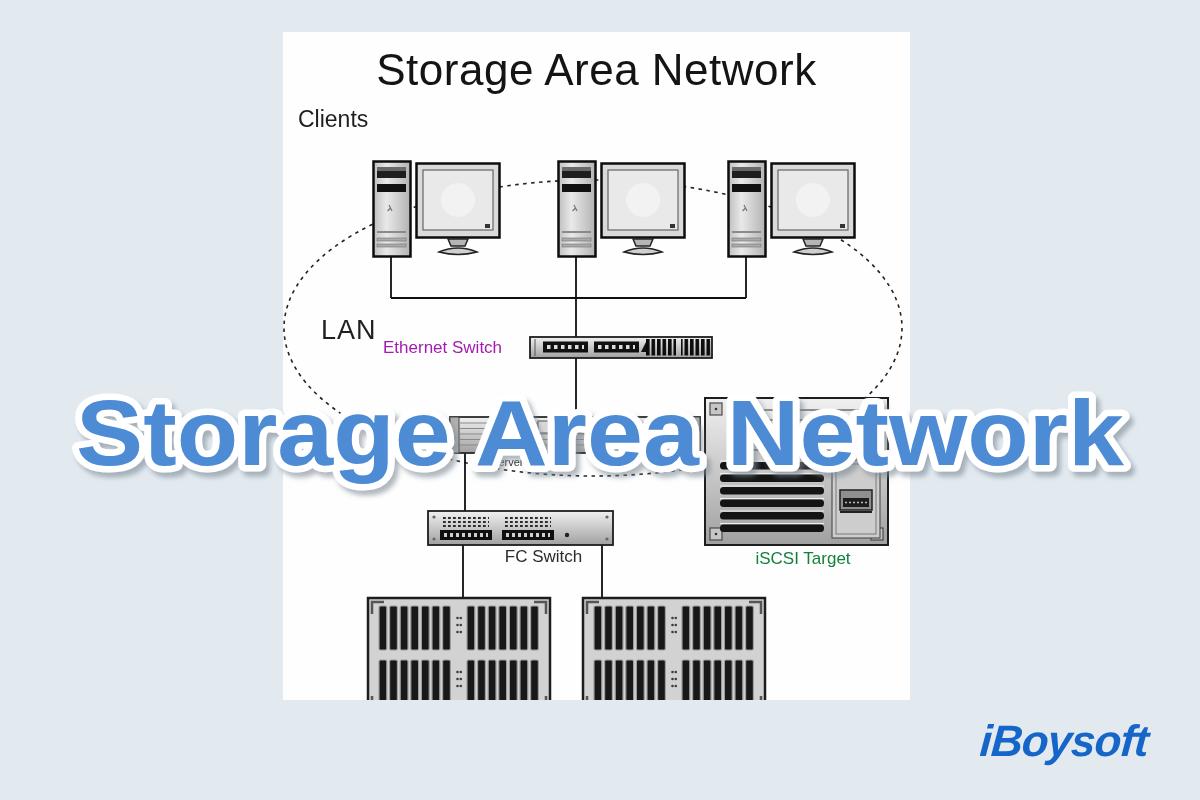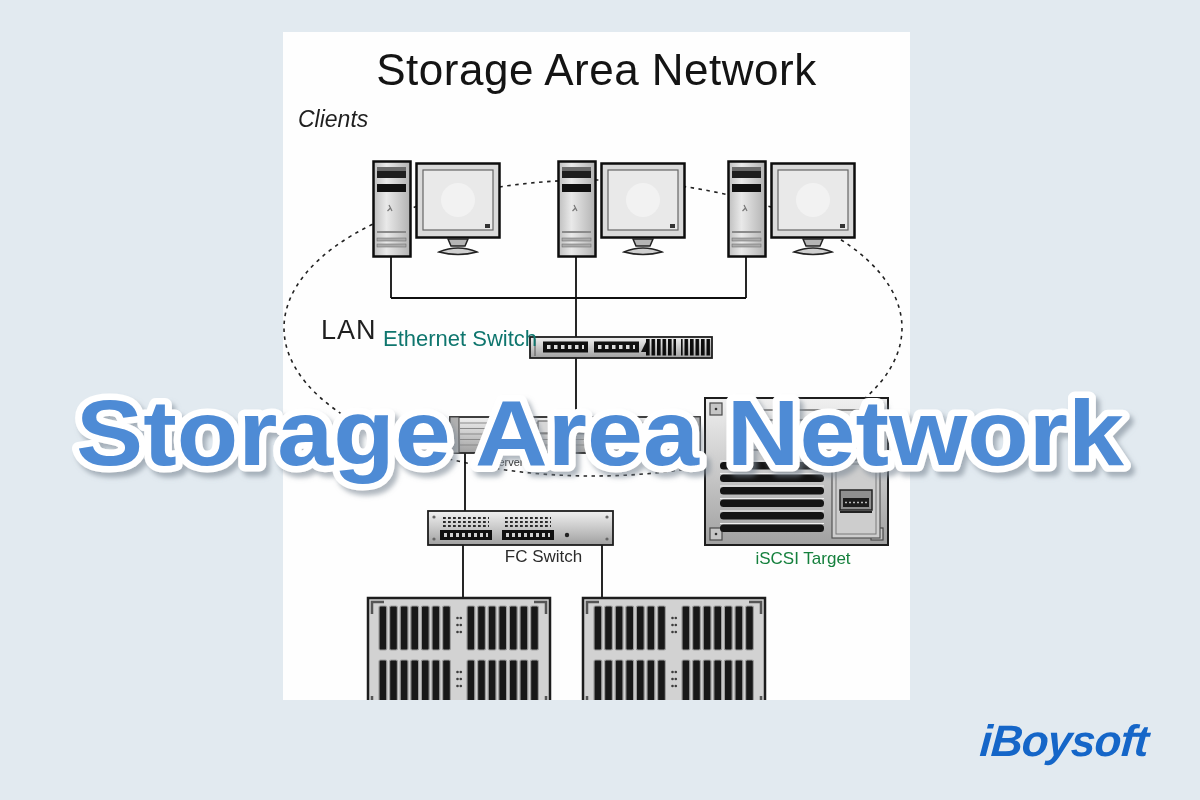--- a/index.html
+++ b/index.html
@@ -7,23 +7,23 @@
     position:relative;width:1200px;height:800px;overflow:hidden;
     background:#e2eaf0;font-family:"Liberation Sans",sans-serif;
   }
   .panel{
     position:absolute;left:283px;top:32px;width:627px;height:668px;
     background:#fefefe;z-index:1;
   }
   .diagram-svg{position:absolute;left:0;top:0;z-index:1;}
   .dlabel{position:absolute;color:#1f1f1f;z-index:2;white-space:nowrap;}
   .diagram-title{left:0;width:627px;top:13px;text-align:center;font-size:44px;font-weight:400;letter-spacing:0.5px;color:#141414;}
-  .clients-label{left:15px;top:74px;font-size:23px;font-style:italic;}
+  .clients-label{left:15px;top:74px;font-size:23px;}
   .lan-label{left:38px;top:283px;font-size:27px;letter-spacing:1px;}
-  .eth-label{left:100px;top:294px;font-size:22px;color:#0f766e;}
+  .eth-label{left:100px;top:306px;font-size:17px;color:#a21caf;}
   .servers-label{left:167px;width:120px;top:424px;text-align:center;font-size:11px;color:#2b2b2b;}
   .fc-label{left:168px;width:185px;top:515px;text-align:center;font-size:17px;color:#2b2b2b;}
   .iscsi-label{left:430px;width:180px;top:517px;text-align:center;font-size:17px;color:#15803d;}
   .overlay-svg{position:absolute;left:0;top:368px;width:1200px;height:150px;z-index:3;}
   .overlay-svg text{
     font-family:"Liberation Sans",sans-serif;font-weight:bold;font-size:93px;
   }
   .brand-logo{
     position:absolute;left:980px;top:716px;z-index:2;
     font-size:44px;font-weight:bold;font-style:italic;color:#1566c8;

